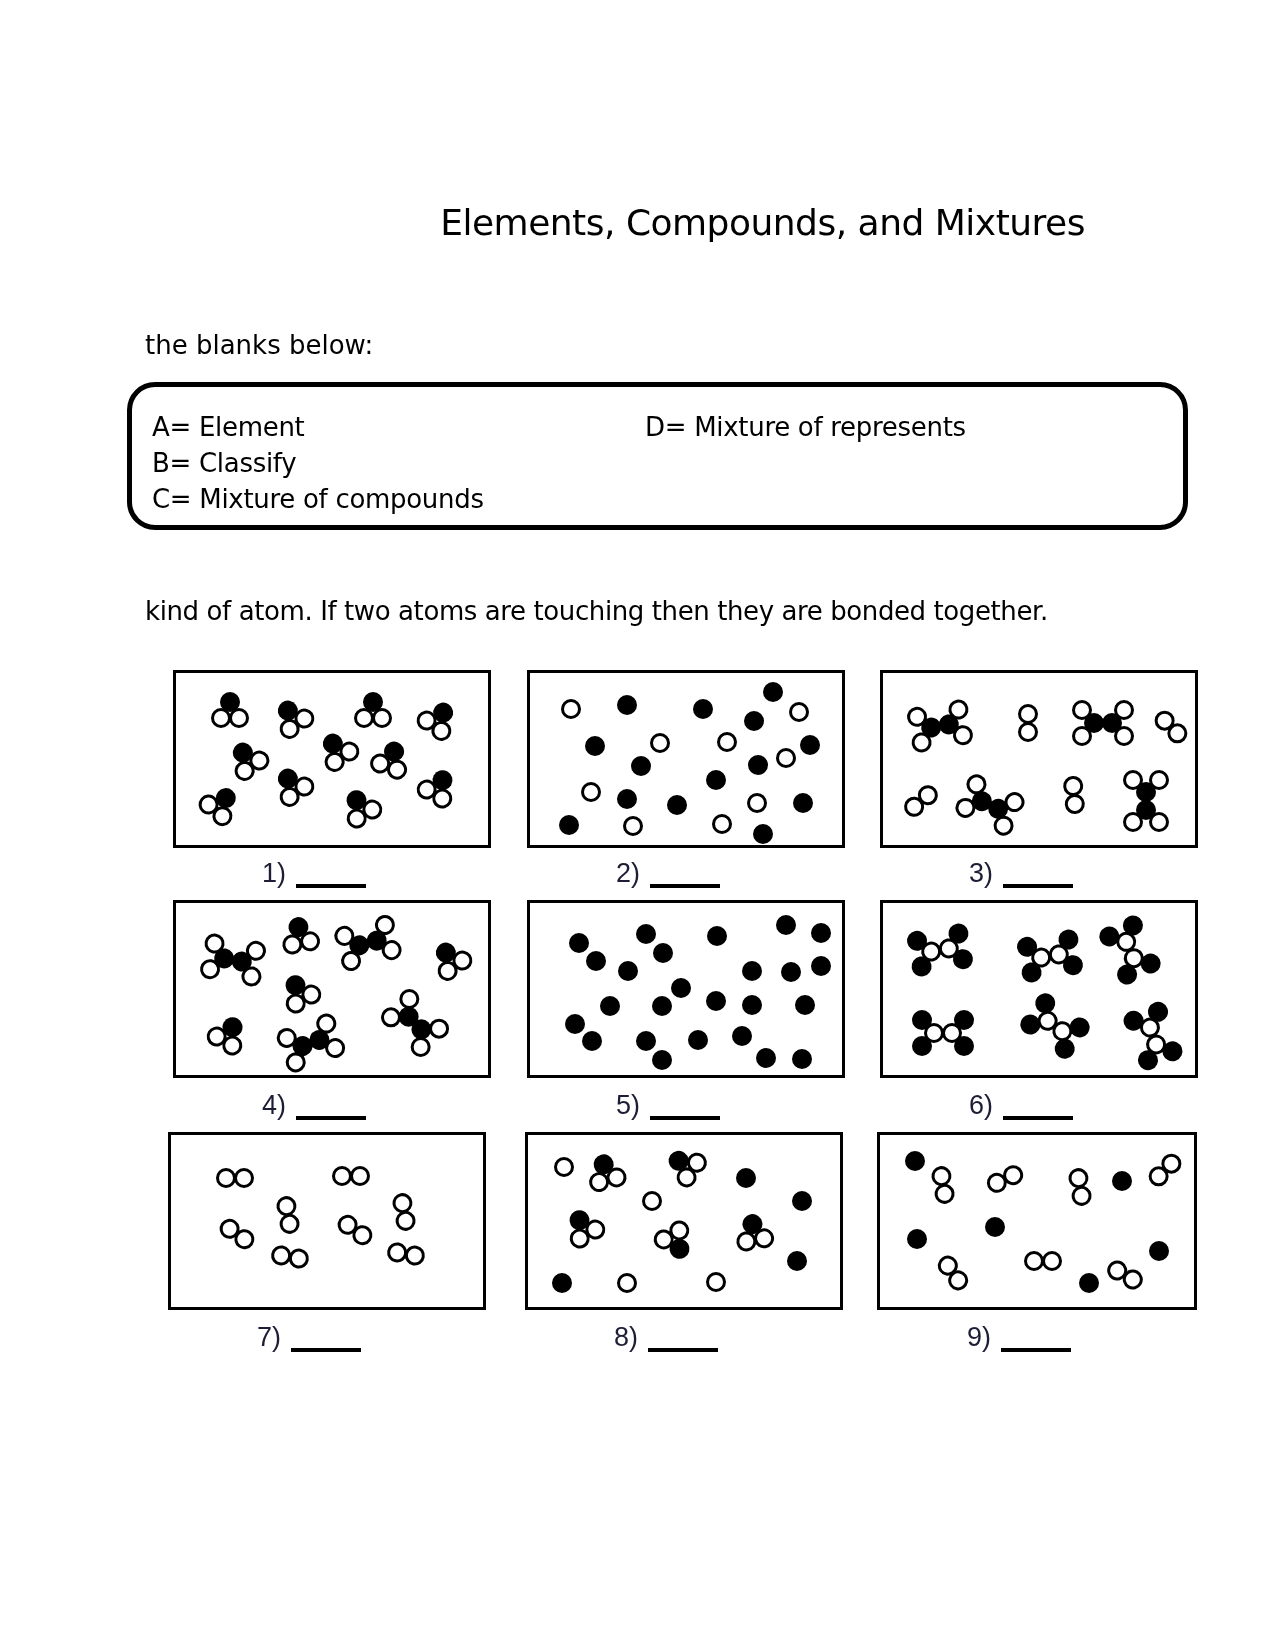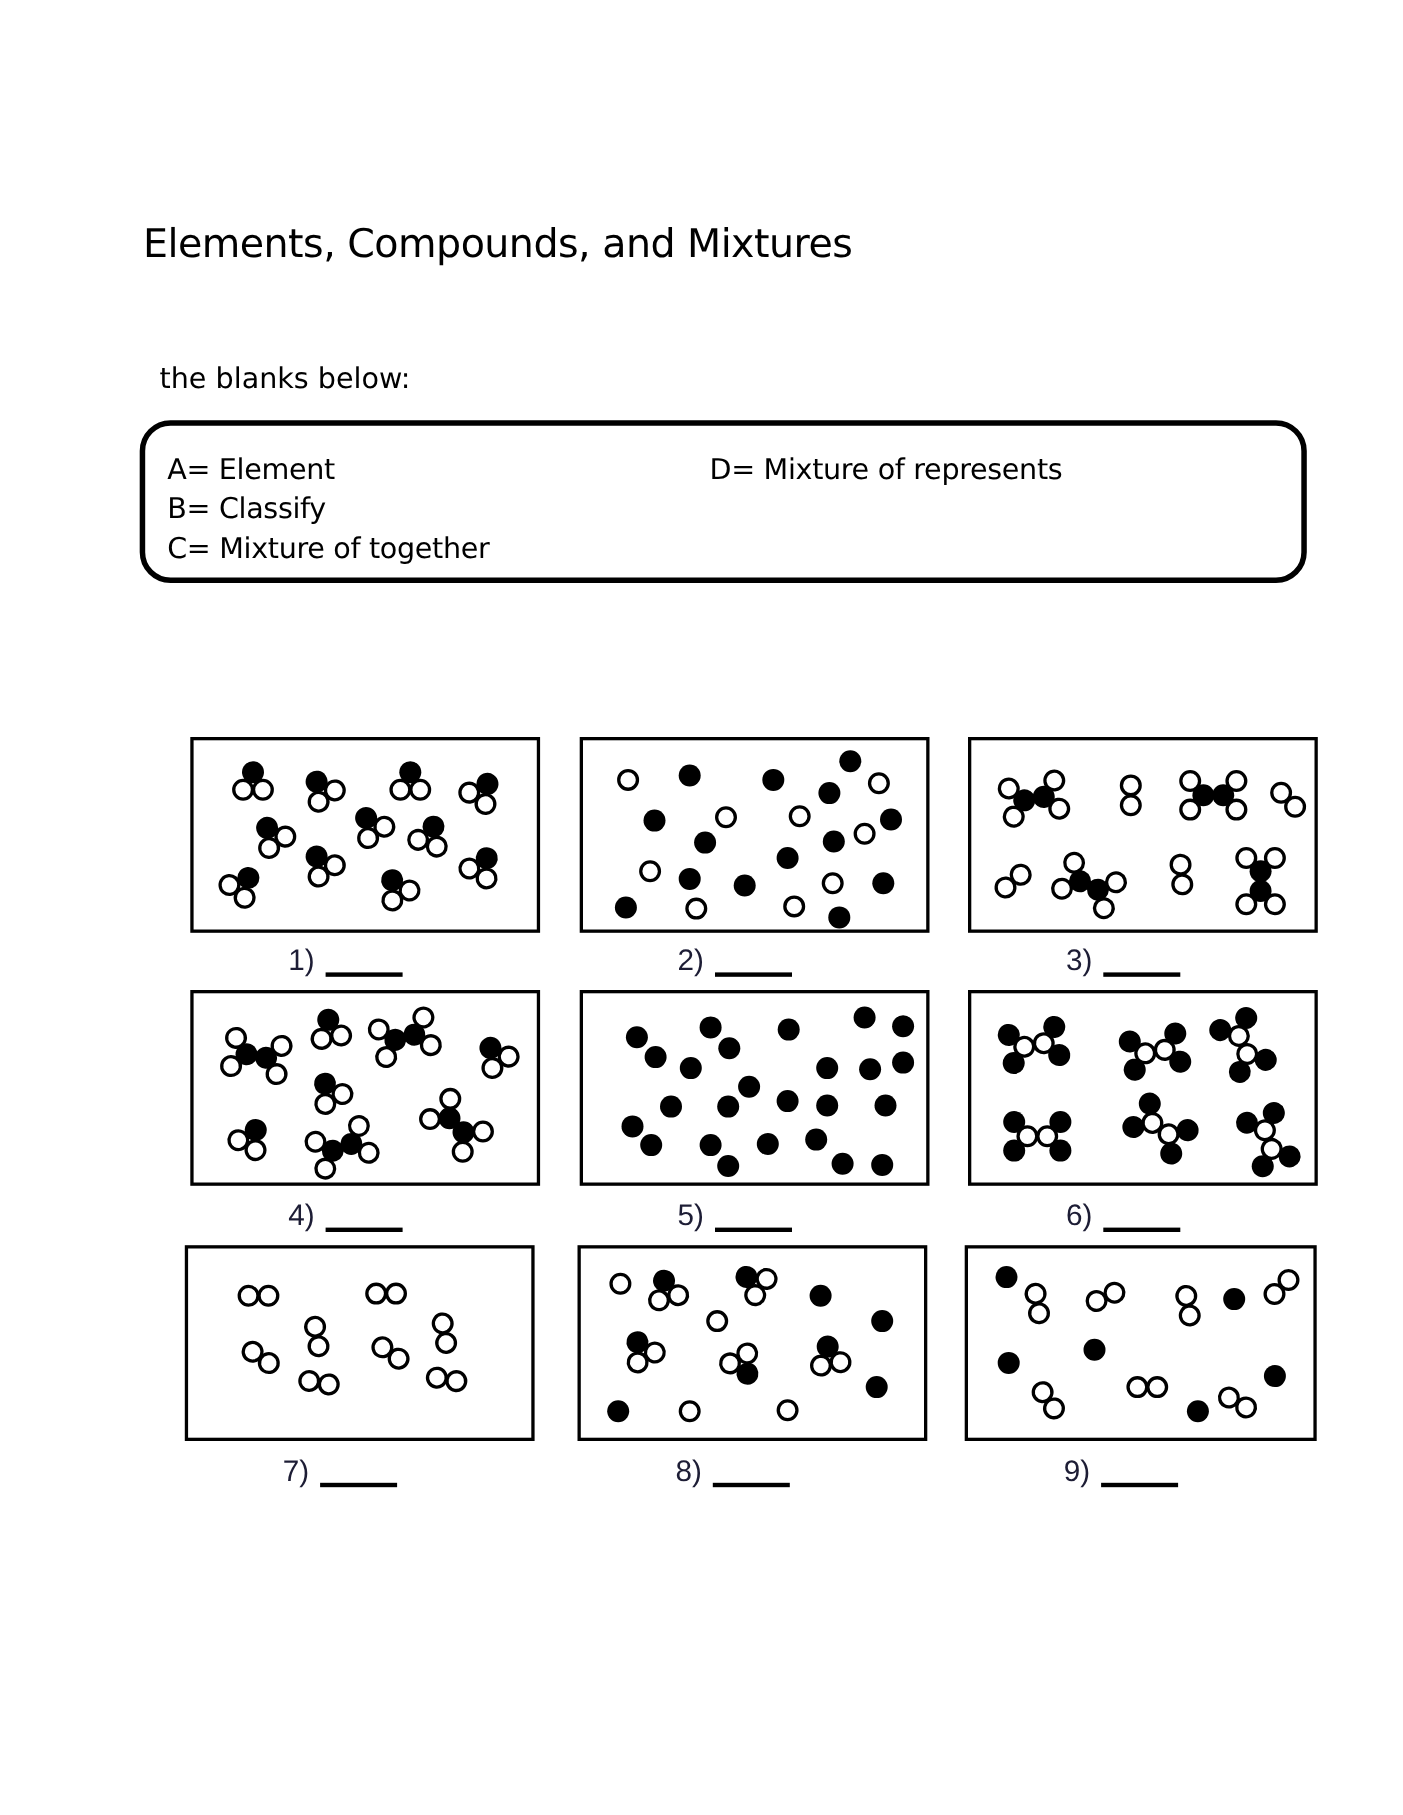--- a/index.html
+++ b/index.html
@@ -7,21 +7,21 @@
     position:relative;
     width:1275px;height:1650px;
     background:#ffffff;
     font-family:"DejaVu Sans",sans-serif;
     color:#000;
     overflow:hidden;
   }
   .abs{position:absolute;}
   .name-row{left:630px;top:150px;font-size:29px;}
   .name-line{display:inline-block;width:358px;border-bottom:3px solid #000;height:29px;vertical-align:bottom;margin-left:2px;}
-  .title{left:130px;top:202px;width:955px;text-align:left;font-size:36px;letter-spacing:-0.5px;}
+  .title{left:130px;top:202px;width:955px;text-align:right;font-size:36px;letter-spacing:-0.5px;}
   .dir1{left:145px;top:290px;font-size:26px;letter-spacing:-0.3px;white-space:nowrap;}
   .dir1 b{font-weight:bold;}
   .dir2{left:145px;top:330px;font-size:26px;}
   .keybox{left:127px;top:382px;width:1061px;height:148px;border:5px solid #000;border-radius:28px;box-sizing:border-box;background:#fff;}
   .keyitem{font-size:26px;letter-spacing:-0.3px;white-space:nowrap;}
   .k-a{left:152px;top:412px;}
   .k-b{left:152px;top:448px;}
   .k-c{left:152px;top:484px;}
   .k-d{left:645px;top:412px;}
   .k-e{left:650px;top:448px;}
@@ -42,23 +42,24 @@
 <div class="sheet">
 
 
   <div class="abs title">Elements, Compounds, and Mixtures</div>
 
   <div class="abs dir2">the blanks below:</div>
 
   <div class="abs keybox"></div>
   <div class="abs keyitem k-a">A= Element</div>
   <div class="abs keyitem k-b">B= Classify</div>
-  <div class="abs keyitem k-c">C= Mixture of together</div>
+  <div class="abs keyitem k-c">C= Mixture of compounds</div>
   <div class="abs keyitem k-d">D= Mixture of represents</div>
 
+  <div class="abs expl2">kind of atom. If two atoms are touching then they are bonded together.</div>
 
   <div id="panels">
       <div class="panel" style="left: 173px; top: 670px; width: 318px; height: 178px;">
         <div class="molecule" style="left: 54px; top: 38px; transform: rotate(0deg);">
           <span class="atom black" style="left: -10px; top: -19px;"></span>
           <span class="atom white" style="left: -19px; top: -3px;"></span>
           <span class="atom white" style="left: -1px; top: -3px;"></span>
         </div>
         <div class="molecule" style="left: 117px; top: 45px; transform: rotate(-35deg);">
           <span class="atom black" style="left: -10px; top: -19px;"></span>

